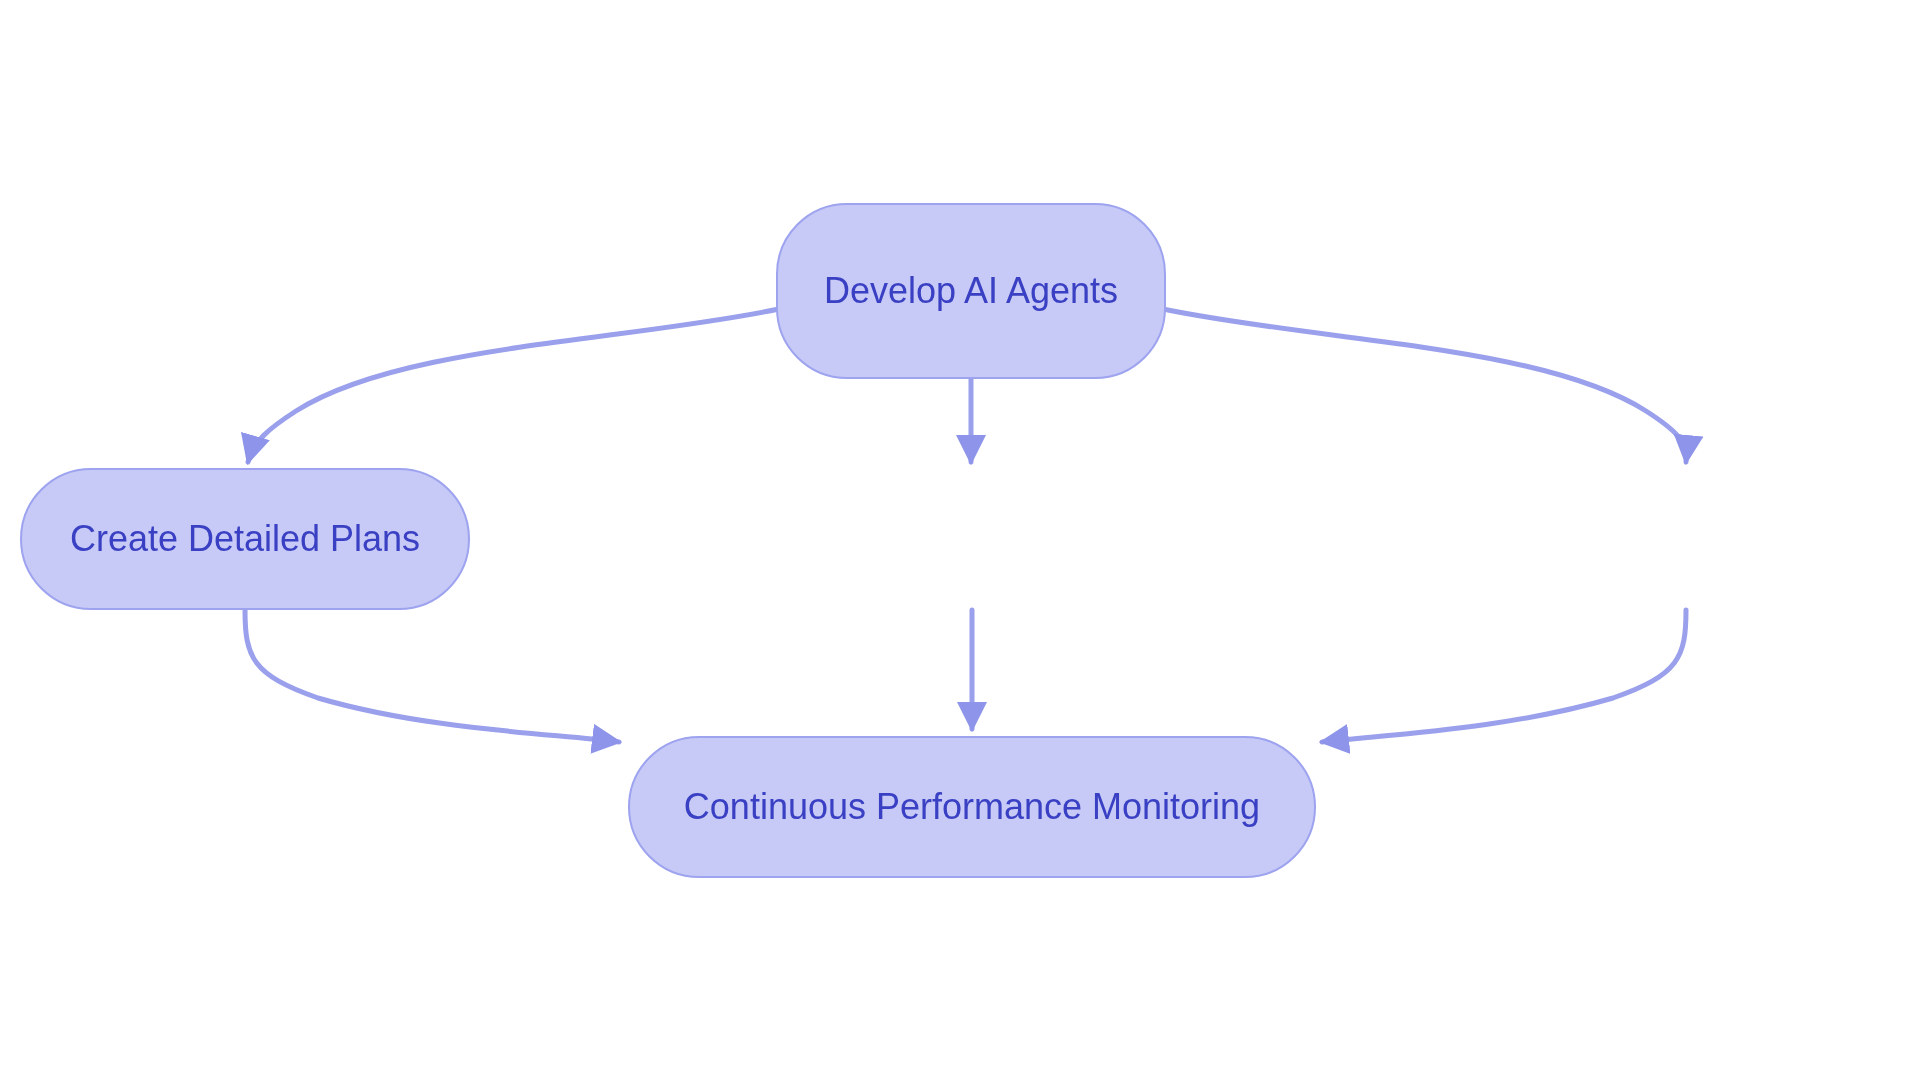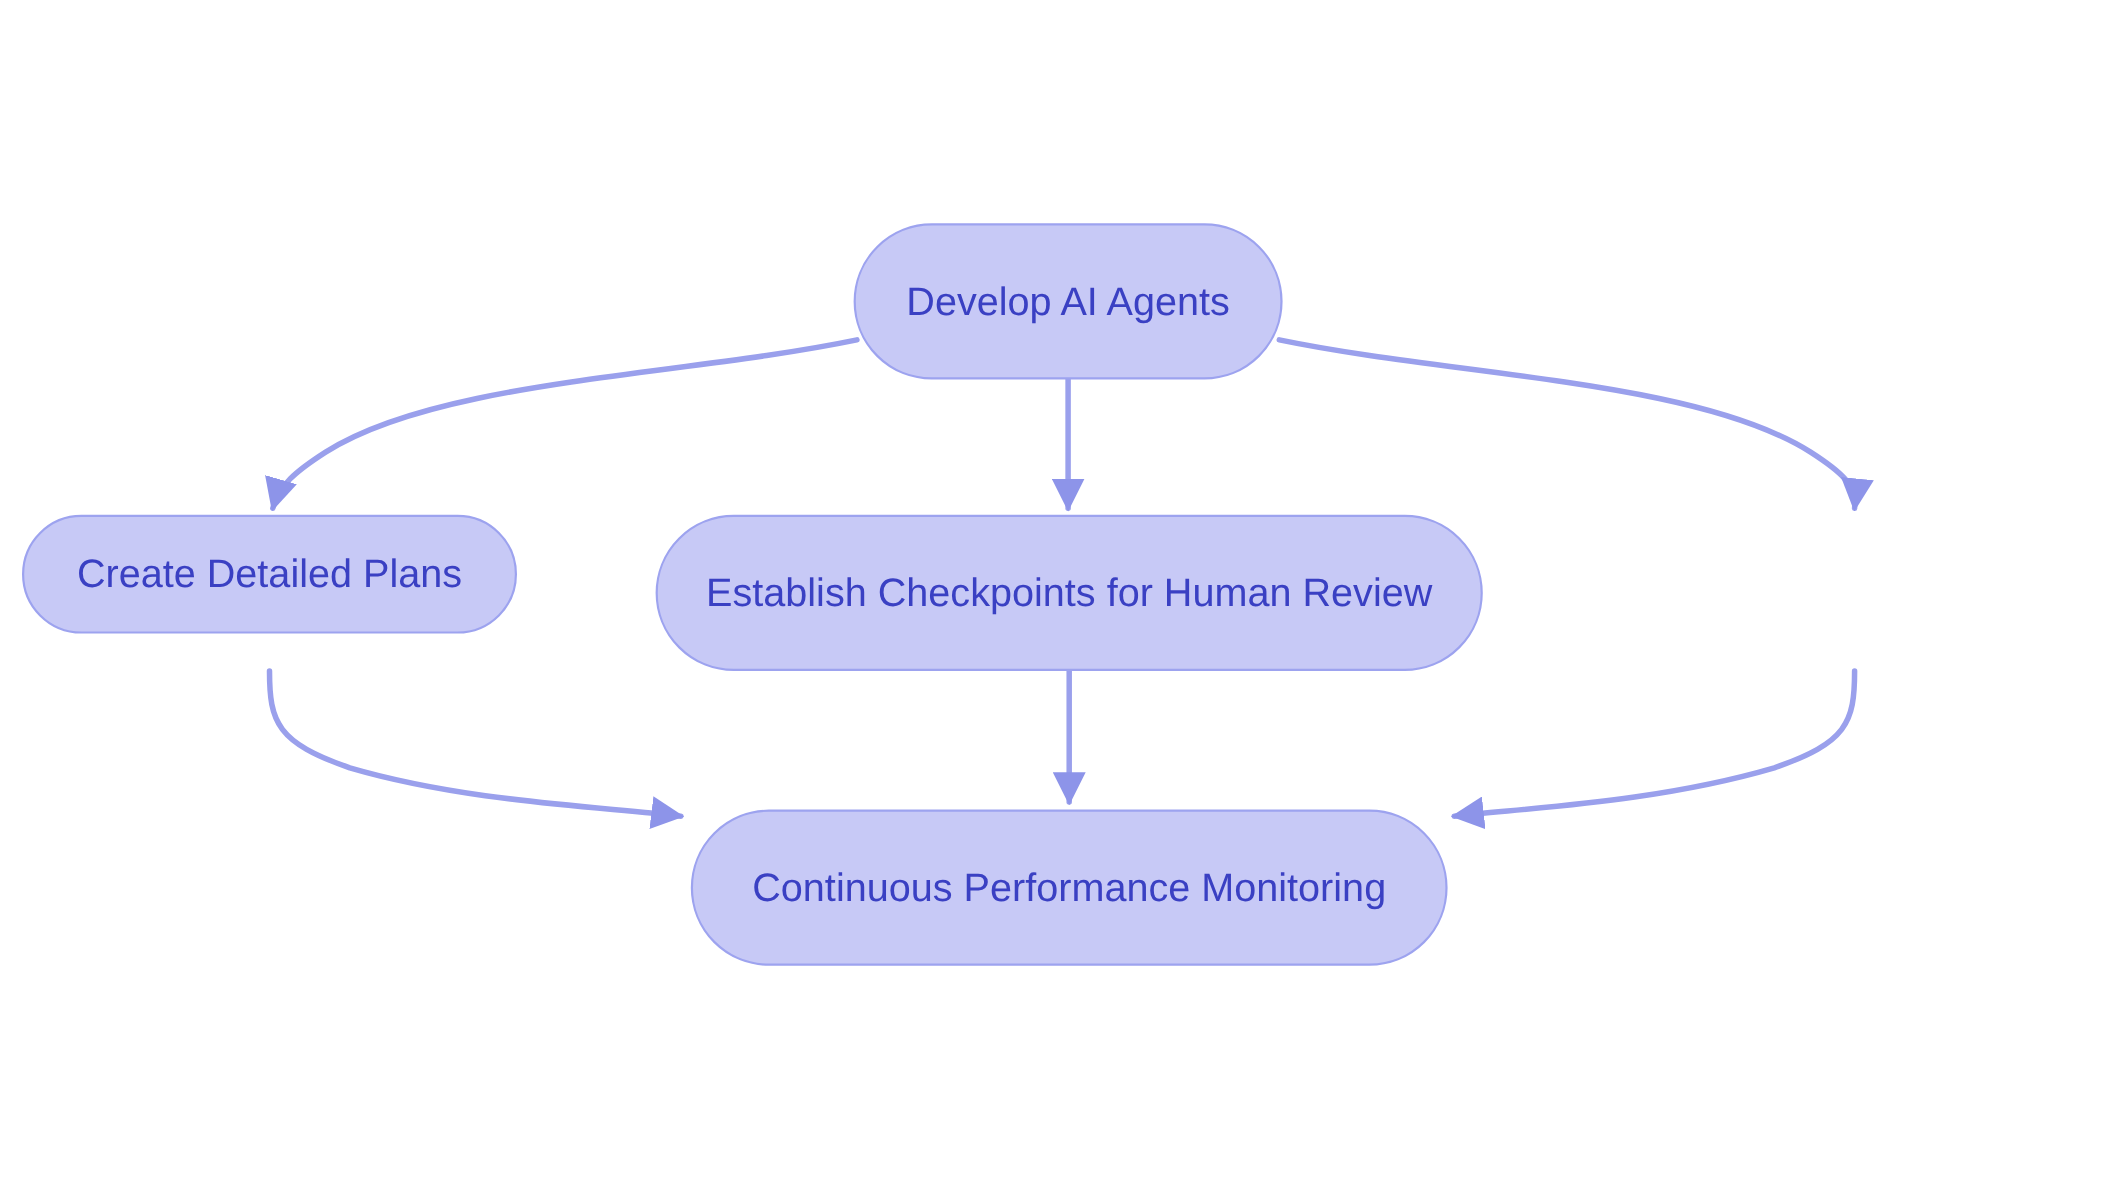--- a/index.html
+++ b/index.html
@@ -36,22 +36,22 @@
     border-radius: 71px;
     display: flex;
     align-items: center;
     justify-content: center;
     text-align: center;
     color: #3a40c3;
     font-size: 36px;
     line-height: 1.2;
     white-space: nowrap;
   }
-  .node-develop     { left: 776px;  top: 203px; width: 390px; height: 142px; }
-  .node-plans       { left: 20px;   top: 468px; width: 450px; height: 108px; }
+  .node-develop     { left: 776px;  top: 203px; width: 390px; height: 176px; }
+  .node-plans       { left: 20px;   top: 468px; width: 450px; height: 142px; }
   .node-checkpoints { left: 596px;  top: 468px; width: 752px; height: 142px; }
   .node-audit       { left: 1473px; top: 468px; width: 426px; height: 142px; }
   .node-monitoring  { left: 628px;  top: 736px; width: 688px; height: 142px; }
 </style>
 </head>
 <body>
 
 <div class="canvas">
 
   <svg class="edges" viewBox="0 0 1920 1083" xmlns="http://www.w3.org/2000/svg">
@@ -75,22 +75,19 @@
   </svg>
 
   <div class="node node-develop">
     <span>Develop AI Agents</span>
   </div>
 
   <div class="node node-plans">
     <span>Create Detailed Plans</span>
   </div>
 
-  <div class="node node-checkpoints">
-    <span>Establish Checkpoints for Human Review</span>
-  </div>
 
 
   <div class="node node-monitoring">
     <span>Continuous Performance Monitoring</span>
   </div>
 
 </div>
 
 </body></html>

